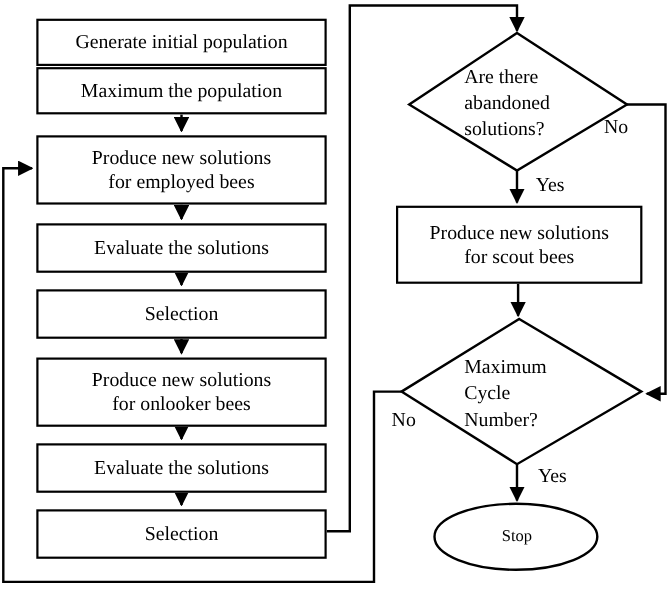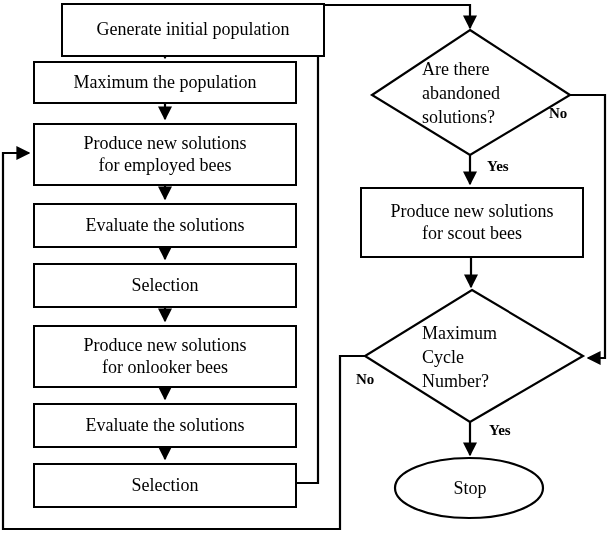--- a/index.html
+++ b/index.html
@@ -16,47 +16,46 @@
     position:absolute;
     left:33px;width:264px;
     box-sizing:border-box;
     border:2px solid #000;
     background:#fff;
     display:flex;align-items:center;justify-content:center;
     text-align:center;
     white-space:pre-line;
     font-size:18px;line-height:1.2;
   }
-  .b1{top:3px;height:54px;margin-left:28px;}
+  .b1{top:17px;height:43px;}
   .b2{top:61px;height:43px;}
   .b3{top:123px;height:63px;}
   .b4{top:203px;height:45px;}
   .b5{top:263px;height:45px;}
   .b6{top:325px;height:63px;}
   .b7{top:403px;height:45px;}
   .b8{top:463px;height:45px;}
   .scout{left:360px;top:187px;width:224px;height:71px;}
   .dtext{
     position:absolute;
     white-space:pre-line;
     font-size:18px;
     text-align:left;
   }
   .d1text{left:422px;top:57px;line-height:24px;}
   .d2text{left:422px;top:321px;line-height:24px;}
   .stoptext{
     position:absolute;left:397px;top:459px;width:146px;height:58px;
     display:flex;align-items:center;justify-content:center;
-    font-size:18px;
+    font-size:15px;
   }
   .edgelabel{
     position:absolute;
-    font-size:15px;
+    font-size:18px;
     background:transparent;
-    font-weight:bold;
   }
   .no1{left:549px;top:105px;}
   .yes1{left:487px;top:158px;}
   .no2{left:356px;top:371px;}
   .yes2{left:489px;top:422px;}
 </style>
 </head>
 <body>
 
 <div id="figure">

